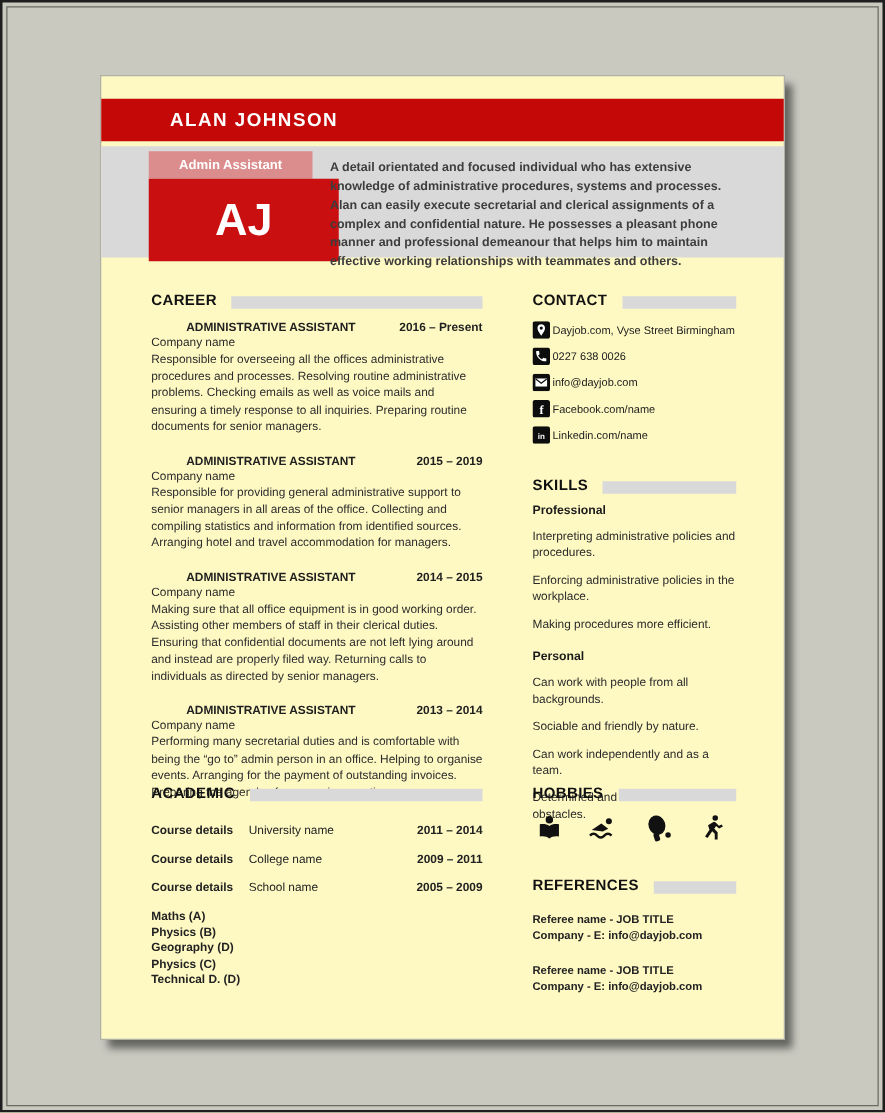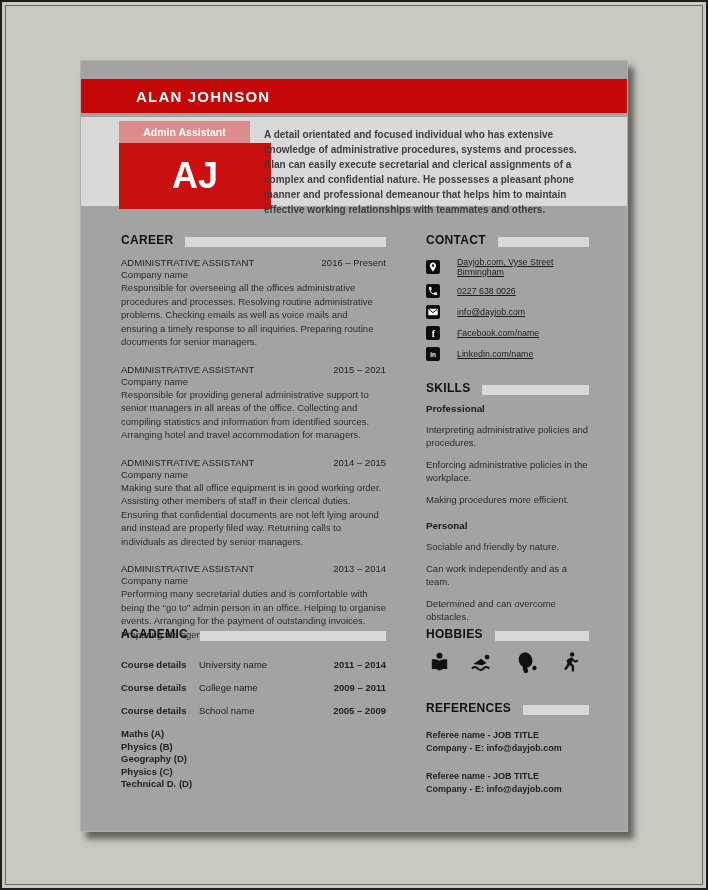--- a/index.html
+++ b/index.html
@@ -7,21 +7,21 @@
   body {
     background:#c9c9c0;
     font-family:"Liberation Sans", sans-serif;
     position:relative;
   }
   .outer-frame { position:absolute; inset:0; border:2px solid #1e1e1e; pointer-events:none; z-index:50; }
   .inner-frame { position:absolute; inset:5px; border:1px solid #6a6a60; pointer-events:none; z-index:50; }
 
   .page {
     position:absolute; left:80px; top:60px; width:548px; height:772px;
-    background:#a3a3a3; border:1px solid #b0b0a8;
+    background:#fef9c3; border:1px solid #b0b0a8;
     box-shadow:6px 7px 6px rgba(0,0,0,0.5);
   }
 
   
   .red-banner { position:absolute; left:0; top:18px; width:100%; height:34px; background:#c40808; display:flex; align-items:center; }
   .name { margin-left:55px; color:#fff; font-weight:bold; font-size:15px; letter-spacing:1.2px; }
   .gray-band { position:absolute; left:0; top:56px; width:100%; height:89px; background:#d9d9d9; }
   .role-label { position:absolute; left:38px; top:60px; width:131px; height:22px; background:#db8c8c;
     color:#fff; font-weight:bold; font-size:10.5px; display:flex; align-items:center; justify-content:center; z-index:2; }
   .monogram { position:absolute; left:38px; top:82px; width:152px; height:66px; background:#c90f0f;
@@ -38,39 +38,39 @@
   .sec-hobbies     { left:345px; top:568px; width:163px; }
   .sec-references  { left:345px; top:642px; width:163px; }
 
   .sec-h { display:flex; align-items:flex-end; height:12px; }
   .sec-h .lbl { font-size:12px; font-weight:bold; color:#111; letter-spacing:0.3px; white-space:nowrap; }
   .sec-h .bar { flex:1; height:10px; background:#d9d9d9; margin-left:12px; }
 
   
   .jobs { margin-top:10px; }
   .job { margin-bottom:15px; }
-  .job-head { display:flex; justify-content:space-between; font-size:9.5px; font-weight:normal; color:#1f1f1f; }
+  .job-head { display:flex; justify-content:space-between; font-size:9.5px; font-weight:bold; color:#1f1f1f;margin-left:28px; }
   .job-company { font-size:9.5px; color:#2a2a2a; margin-top:1px; }
   .job-desc { font-size:9.5px; color:#2c2c2c; line-height:13.5px; margin-top:1px; }
 
   
   .acad-rows { margin-top:18px; }
   .acad-row { display:flex; font-size:9.5px; margin-bottom:12px; color:#222; }
   .acad-course { width:78px; font-weight:bold; }
   .acad-inst { flex:1; }
   .acad-dates { font-weight:bold;text-align:right; }
   .subjects { margin-top:10px; }
   .subject { font-size:9.5px; font-weight:bold; color:#222; line-height:12.5px; }
 
   
   .c-rows { margin-top:10px; }
   .c-row { display:flex; align-items:center; margin-bottom:7px; }
   .cicon { width:14px; height:14px; flex:0 0 14px; }
   .cicon svg { width:14px; height:14px; display:block; }
-  .c-text { margin-left:17px; font-size:8.8px; color:#1c1c1c;text-decoration:underline; }
+  .c-text { margin-left:2px; font-size:8.8px; color:#1c1c1c; }
 
   
   .skill-group-label { margin-top:8px; font-size:9.8px; font-weight:bold; color:#1a1a1a; }
   .skill-p { font-size:9.5px; line-height:13px; margin-top:9px; color:#2a2a2a; }
   .personal-label { margin-top:14px; }
 
   
   .hobby-row { margin-top:10px; display:flex; justify-content:space-between; padding:0 8px 0 2px; }
   .hicon svg { width:23px; height:23px; display:block; }
 
@@ -104,21 +104,21 @@
         <div class="job-head">
           <span>ADMINISTRATIVE ASSISTANT</span>
           <span>2016 – Present</span>
         </div>
         <div class="job-company">Company name</div>
         <div class="job-desc">Responsible for overseeing all the offices administrative procedures and processes. Resolving routine administrative problems. Checking emails as well as voice mails and ensuring a timely response to all inquiries. Preparing routine documents for senior managers.</div>
       </div>
       <div class="job">
         <div class="job-head">
           <span>ADMINISTRATIVE ASSISTANT</span>
-          <span>2015 – 2021</span>
+          <span>2015 – 2019</span>
         </div>
         <div class="job-company">Company name</div>
         <div class="job-desc">Responsible for providing general administrative support to senior managers in all areas of the office. Collecting and compiling statistics and information from identified sources. Arranging hotel and travel accommodation for managers.</div>
       </div>
       <div class="job">
         <div class="job-head">
           <span>ADMINISTRATIVE ASSISTANT</span>
           <span>2014 – 2015</span>
         </div>
         <div class="job-company">Company name</div>
@@ -224,20 +224,21 @@
   <div class="sec sec-skills">
     <div class="sec-h">
       <span class="lbl">SKILLS</span>
       <span class="bar"></span>
     </div>
     <div class="skill-group-label">Professional</div>
     <div class="skill-p">Interpreting administrative policies and procedures.</div>
     <div class="skill-p">Enforcing administrative policies in the workplace.</div>
     <div class="skill-p">Making procedures more efficient.</div>
     <div class="skill-group-label personal-label">Personal</div>
+    <div class="skill-p">Can work with people from all backgrounds.</div>
     <div class="skill-p">Sociable and friendly by nature.</div>
     <div class="skill-p">Can work independently and as a team.</div>
     <div class="skill-p">Determined and can overcome obstacles.</div>
   </div>
 
   <div class="sec sec-hobbies">
     <div class="sec-h">
       <span class="lbl">HOBBIES</span>
       <span class="bar"></span>
     </div>

